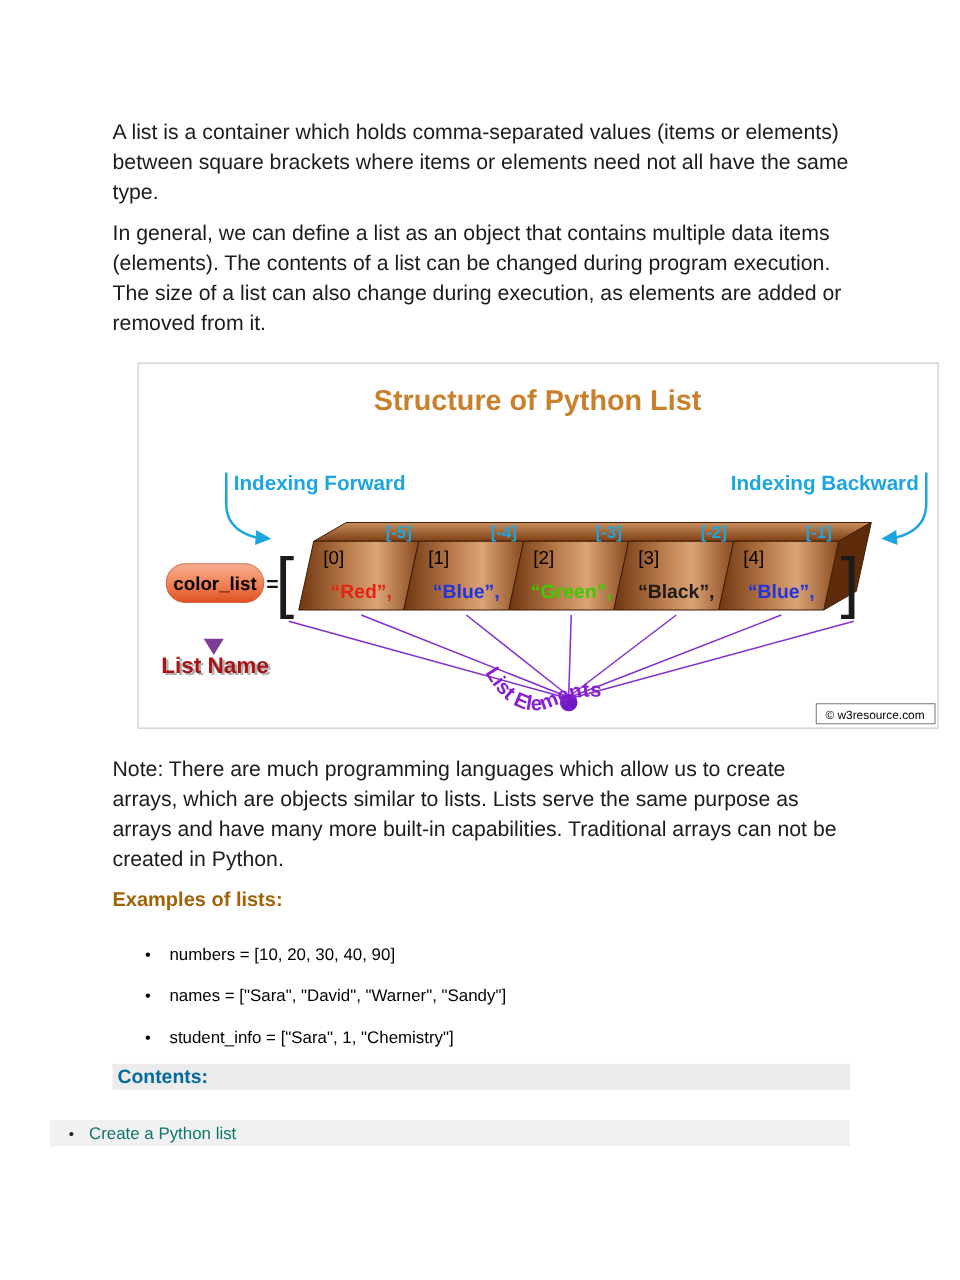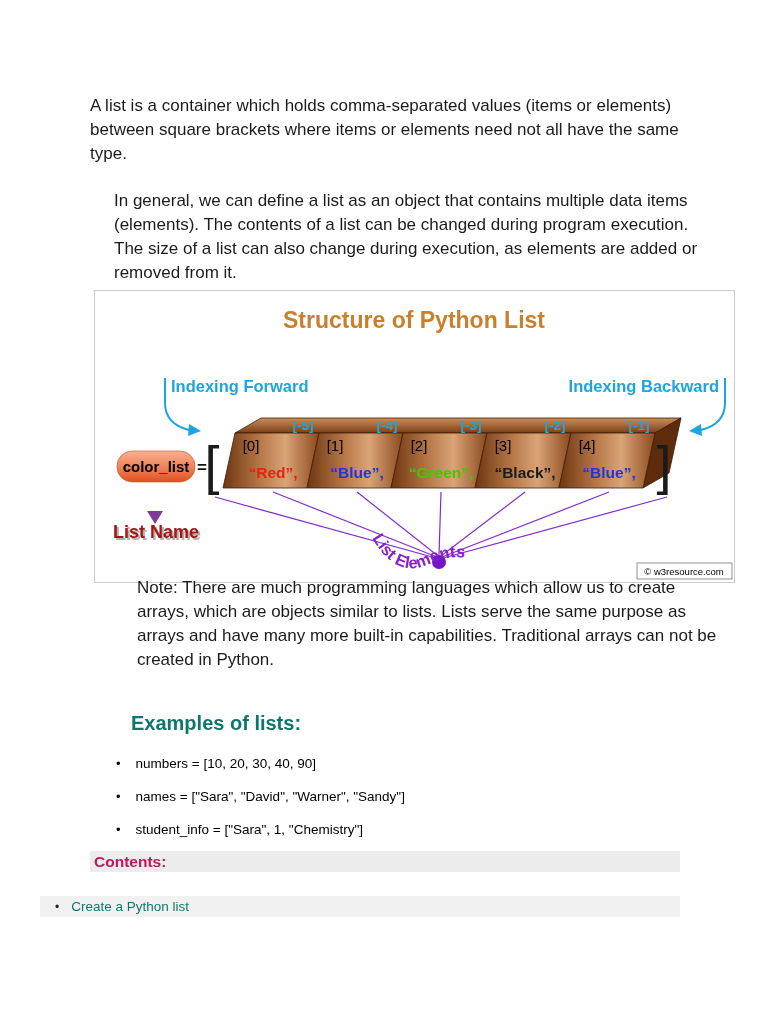--- a/index.html
+++ b/index.html
@@ -2,46 +2,46 @@
 <html><head>
 <meta charset="utf-8">
 <style>
   html,body{margin:0;padding:0;}
   body{
     width:768px;height:1024px;background:#ffffff;position:relative;overflow:hidden;
     font-family:"Liberation Sans",sans-serif;color:#1b1b1b;
   }
   .para{position:absolute;left:90px;width:594px;font-size:17px;line-height:24px;}
   #p1{top:94px;}
-  #p2{top:189px;margin-left:24px;}
-  #note{top:576px;margin-left:47px;}
+  #p2{top:175px;}
+  #note{top:604px;}
   .diagram-box{
-    position:absolute;left:94px;top:290px;width:639px;height:291px;
+    position:absolute;left:110px;top:290px;width:639px;height:291px;
     border:1px solid #cccccc;background:#ffffff;
   }
   svg text{font-family:"Liberation Sans",sans-serif;}
   .t-title{font-size:23px;font-weight:bold;}
   .t-indexing{font-size:16.5px;font-weight:bold;}
   .t-idx{font-size:15px;fill:#000000;}
   .t-neg{font-size:13.5px;font-weight:bold;}
   .t-val{font-size:15.5px;font-weight:bold;}
   .t-bracket{font-size:54px;fill:#1b1b1b;}
   .t-pill{font-size:15px;fill:#000000;font-weight:bold;}
   .t-eq{font-size:17px;fill:#111111;font-weight:bold;}
   .t-listname-shadow{font-size:18px;font-weight:bold;fill:#b0b0b0;}
   .t-listname{font-size:18px;font-weight:bold;fill:#a51515;}
   .t-elements{font-size:16.5px;font-weight:bold;}
   .t-copy{font-size:9.5px;fill:#000000;}
-  .examples-heading{position:absolute;left:90px;top:712px;font-size:20px;font-weight:bold;color:#0f766e;margin-left:41px;}
+  .examples-heading{position:absolute;left:90px;top:712px;font-size:16px;font-weight:bold;color:#a16207;}
   .bullets{position:absolute;left:116px;top:757px;font-size:13.5px;color:#000;}
   .bullet-item{display:flex;align-items:flex-start;margin-bottom:19px;line-height:14px;}
   .bullet-dot{font-size:13px;margin-right:15px;}
   .contents-bar{
     position:absolute;left:90px;top:851px;width:582px;height:17px;
-    background:#ececec;font-weight:bold;font-size:15.5px;color:#be185d;padding:2px 4px;
+    background:#ececec;font-weight:bold;font-size:15.5px;color:#0369a1;padding:2px 4px;
   }
   .toc-bar{
     position:absolute;left:40px;top:896px;width:640px;height:21px;
     background:#f1f1f1;display:flex;align-items:center;
   }
   .toc-bullet{margin-left:15px;font-size:12px;color:#222;}
   .toc-link{margin-left:12px;color:#0f766e;font-size:13.5px;text-decoration:none;cursor:pointer;}
 </style>
 </head>
 <body>

